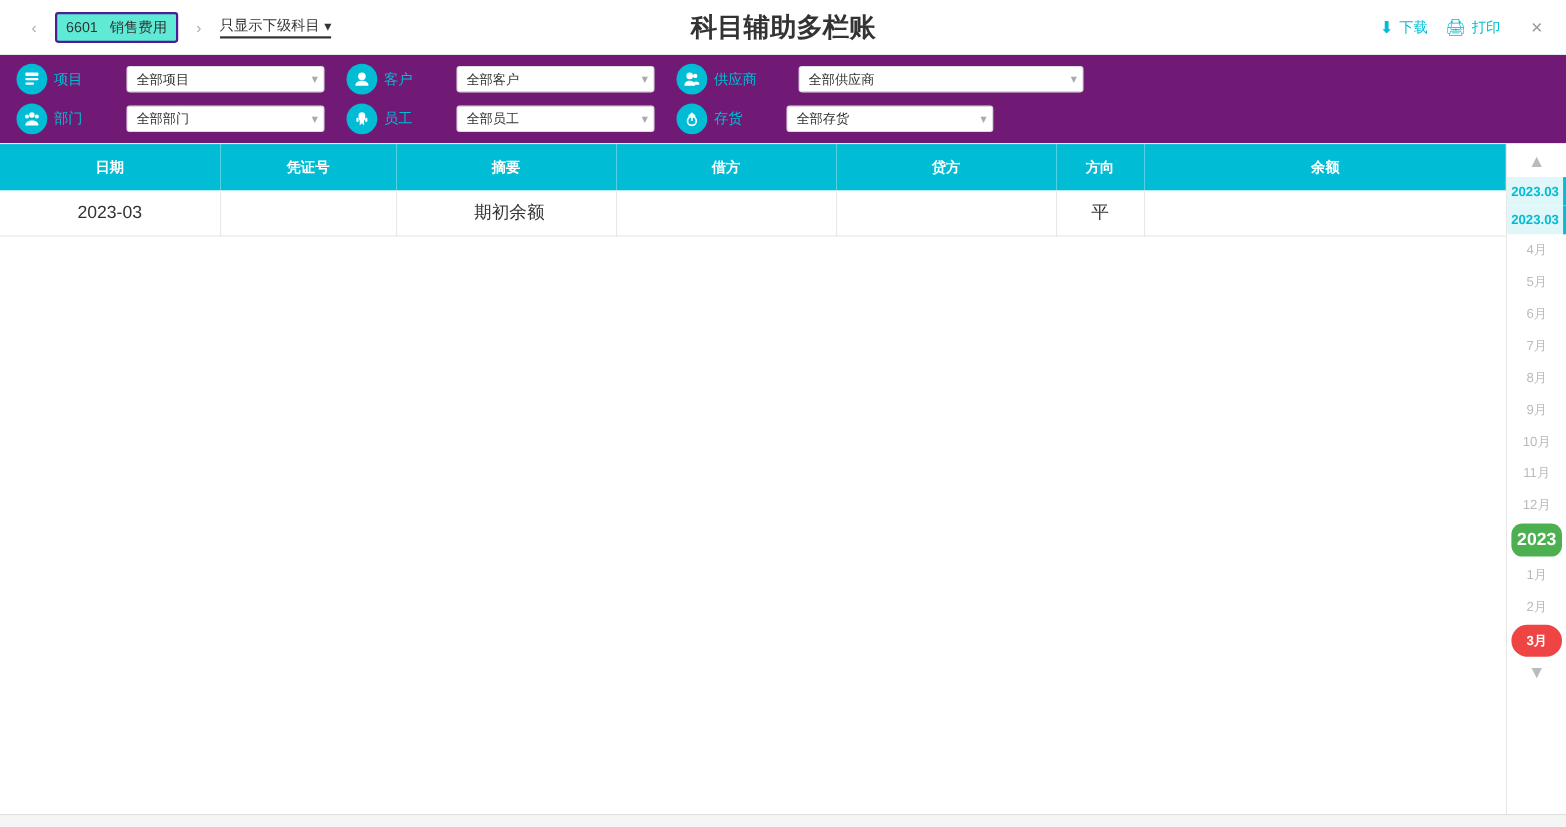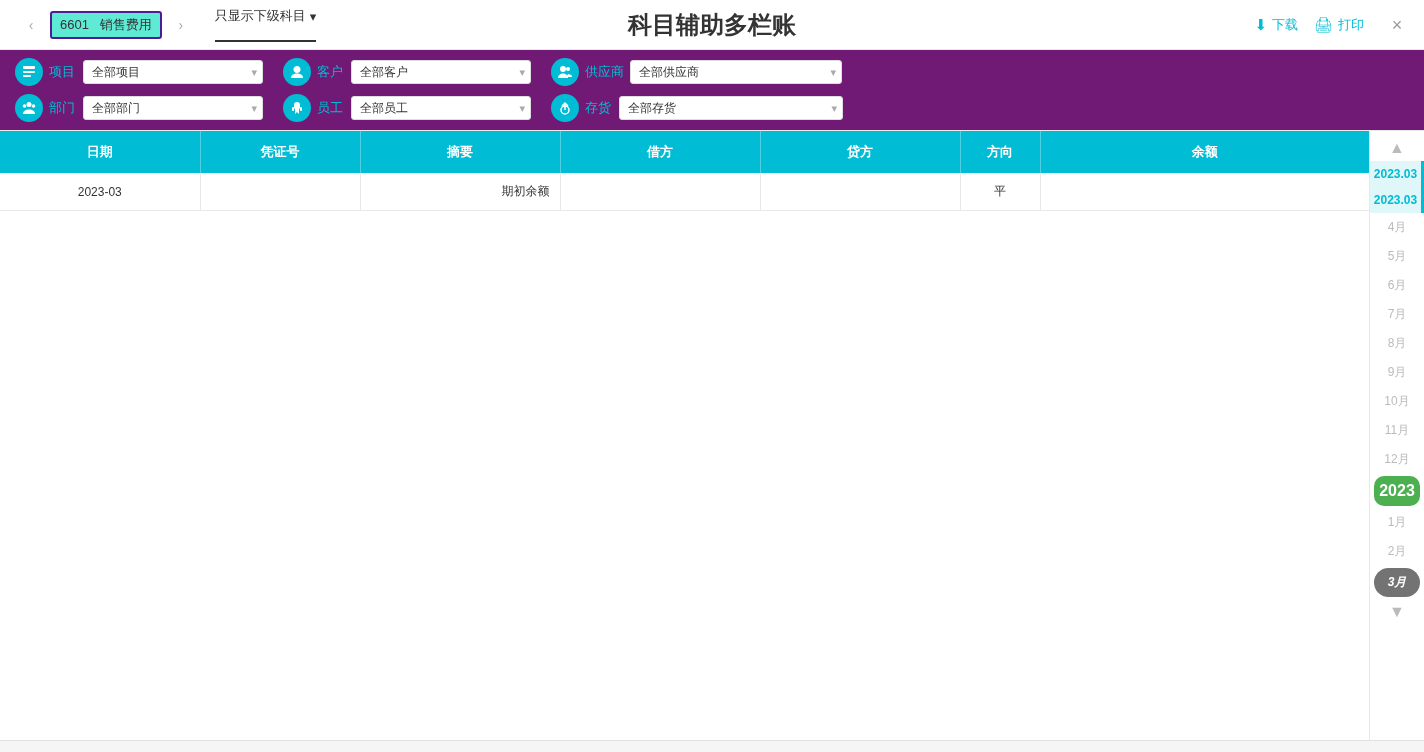--- a/index.html
+++ b/index.html
@@ -49,25 +49,24 @@
       border: 2px solid #4c1d95;
       padding: 3px 8px;
       border-radius: 3px;
       font-size: 13px;
       color: #333;
     }
     .title-filter {
       display: flex;
       align-items: center;
       gap: 4px;
-      margin-left: 15px;
       cursor: pointer;
       color: #333;
       border-bottom: 2px solid #333;
-      padding-bottom: 15px;
+      padding-bottom: 1px;
     }
     .page-title {
       font-size: 24px;
       font-weight: bold;
       color: #333;
       position: absolute;
       left: 50%;
       transform: translateX(-50%);
     }
     .title-actions {
@@ -138,20 +137,21 @@
       appearance: none;
       -webkit-appearance: none;
       width: 180px;
       cursor: pointer;
       outline: none;
       position: relative;
     }
     .filter-select-wrap {
       position: relative;
       display: inline-block;
+      margin-left: 32px;
     }
     .filter-select-wrap::after {
       content: '▾';
       position: absolute;
       right: 6px;
       top: 50%;
       transform: translateY(-50%);
       color: #aaa;
       pointer-events: none;
       font-size: 11px;
@@ -170,21 +170,21 @@
       border-right: 1px solid rgba(255,255,255,0.3);
     }
     .data-table thead tr th:last-child {
       border-right: none;
     }
     .data-table tbody tr td {
       padding: 10px 10px;
       text-align: center;
       border-bottom: 1px solid #e8e8e8;
       border-right: 1px solid #e8e8e8;
-      font-size: 12px;
+      font-size: 16px;
       color: #333;
     }
     .data-table tbody tr td:last-child {
       border-right: none;
     }
     
     .main-content {
       display: flex;
       flex: 1;
       overflow: hidden;
@@ -215,27 +215,26 @@
       cursor: pointer;
       position: relative;
     }
     .sidebar-month.active-top {
       background: #e0f7fa;
       color: #00bcd4;
       font-weight: bold;
       border-right: 3px solid #00bcd4;
     }
     .sidebar-month.selected {
-      background: #737373;
+      background: #ef4444;
       color: #fff;
       border-radius: 15px;
       margin: 2px 4px;
       width: calc(100% - 8px);
       font-weight: bold;
-      font-style: italic;
     }
     .sidebar-month.year-badge {
       background: #4caf50;
       color: #fff;
       border-radius: 10px;
       margin: 2px 4px;
       width: calc(100% - 8px);
       font-size: 16px;
       font-weight: bold;
     }
@@ -345,21 +344,21 @@
         <div class="filter-icon">
           <svg width="14" height="14" viewBox="0 0 14 14" fill="white">
             <circle cx="5" cy="4" r="3"></circle>
             <circle cx="10" cy="4" r="2"></circle>
             <path d="M0 13 C0 10 2.5 8.5 5 8.5 C7.5 8.5 10 10 10 13Z"></path>
             <path d="M9 10 C9.5 9.5 10 9.2 11 9.2 C12.5 9.2 14 10.2 14 12L9 12Z"></path>
           </svg>
         </div>
         <span class="filter-label">供应商</span>
         <div class="filter-select-wrap">
-          <select class="filter-select" style="width:212px;">
+          <select class="filter-select" style="width:259px;">
             <option>全部供应商</option>
           </select>
         </div>
       </div>
     </div>
 
     <div class="filter-row">
 
       <div class="filter-group">
         <div class="filter-icon">
@@ -398,21 +397,21 @@
       <div class="filter-group">
         <div class="filter-icon">
           <svg width="14" height="14" viewBox="0 0 14 14" fill="white">
             <circle cx="7" cy="9" r="4" fill="none" stroke="white" stroke-width="1.5"></circle>
             <path d="M4 5 L7 2 L10 5" fill="none" stroke="white" stroke-width="1.5"></path>
             <line x1="7" y1="2" x2="7" y2="9" stroke="white" stroke-width="1.5"></line>
           </svg>
         </div>
         <span class="filter-label">存货</span>
         <div class="filter-select-wrap">
-          <select class="filter-select" style="width:224px;">
+          <select class="filter-select" style="width:188px;">
             <option>全部存货</option>
           </select>
         </div>
       </div>
     </div>
   </div>
 
   <div class="main-content">
 
     <div class="table-area">
@@ -425,21 +424,21 @@
             <th style="width:200px;margin-top:20px;">借方</th>
             <th style="width:200px;">贷方</th>
             <th style="width:80px;">方向</th>
             <th>余额</th>
           </tr>
         </thead>
         <tbody>
           <tr>
             <td>2023-03</td>
             <td></td>
-            <td style="text-align:right; padding-left:16px;font-family:Liberation Serif, serif;">期初余额</td>
+            <td style="text-align:center; padding-left:16px;font-family:Liberation Serif, serif;">期初余额</td>
             <td></td>
             <td></td>
             <td>平</td>
             <td></td>
           </tr>
         </tbody>
       </table>
     </div>
 
     <div class="right-sidebar">

